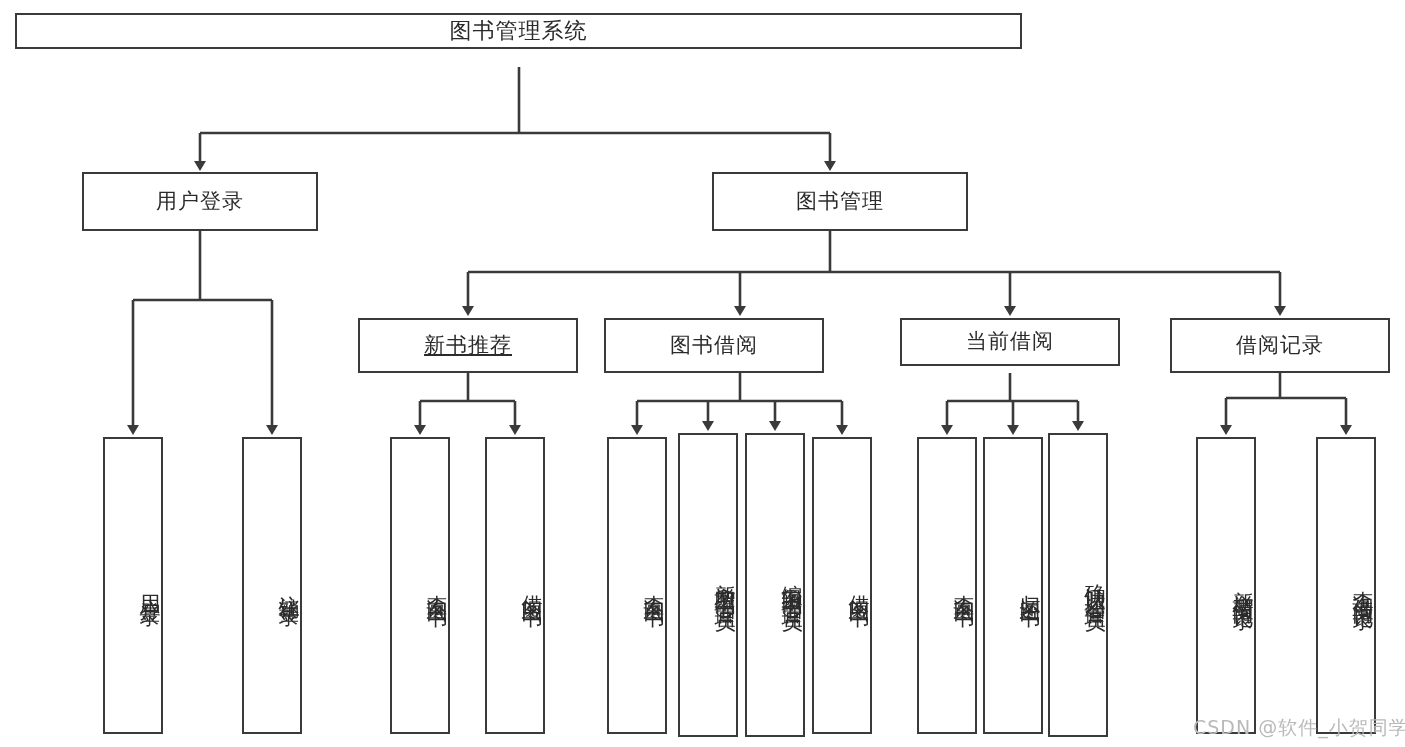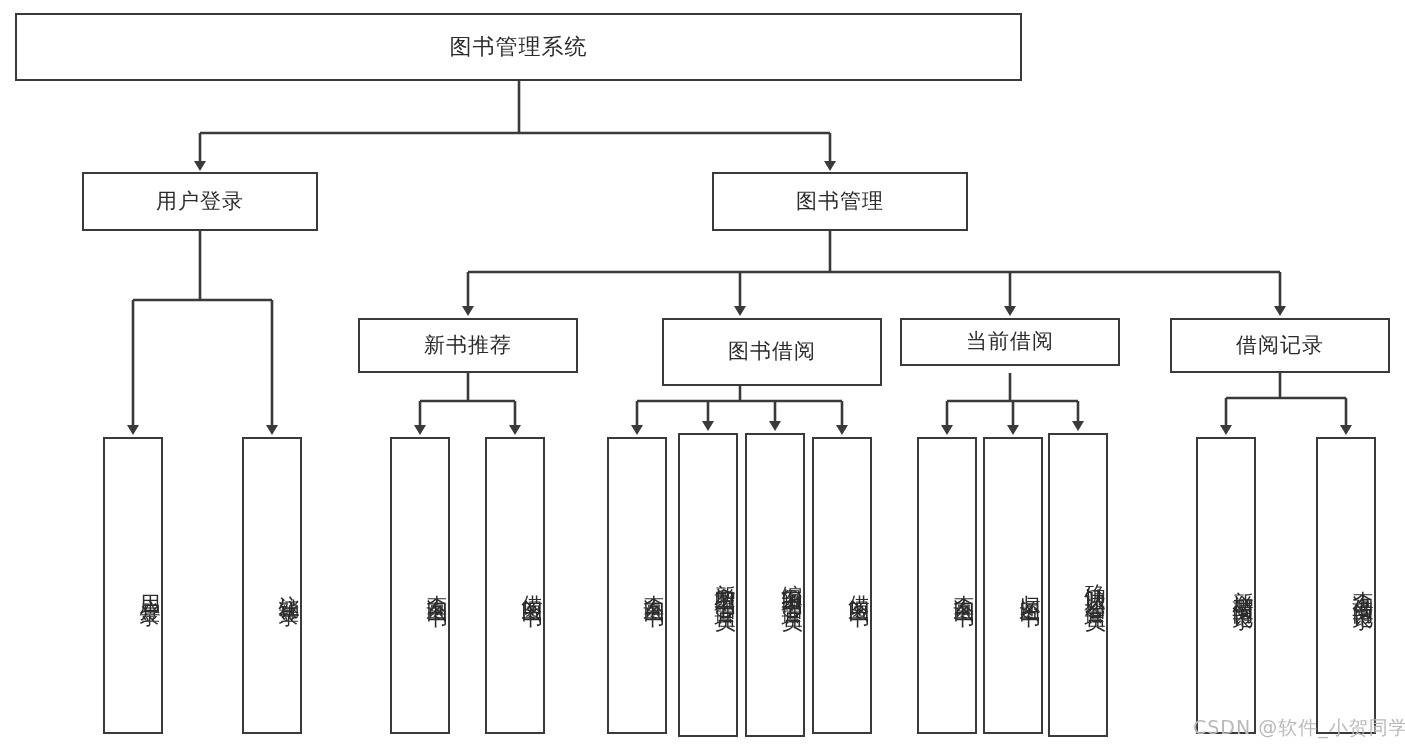--- a/index.html
+++ b/index.html
@@ -113,29 +113,29 @@
       <path d="M1013,401 L1013,426" marker-end="url(#arrow)"></path>
       <path d="M1078,401 L1078,422" marker-end="url(#arrow)"></path>
 
       <path d="M1280,373 L1280,398"></path>
       <path d="M1226,398 L1346,398"></path>
       <path d="M1226,398 L1226,426" marker-end="url(#arrow)"></path>
       <path d="M1346,398 L1346,426" marker-end="url(#arrow)"></path>
     </g>
   </svg>
 
-  <div class="node horiz root" style="left:15px; top:13px; width:1007px; height:68px;">图书管理系统</div>
+  <div class="node horiz root" style="left:15px; top:13px; width:1007px; height:36px;">图书管理系统</div>
 
   <div class="node horiz" style="left:82px; top:172px; width:236px; height:59px;">用户登录</div>
 
   <div class="node horiz" style="left:712px; top:172px; width:256px; height:59px;">图书管理</div>
 
-  <div class="node horiz" style="left:358px; top:318px; width:220px; height:55px;">新书推荐</div>
+  <div class="node horiz" style="left:358px; top:318px; width:220px; height:55px;text-decoration:underline;">新书推荐</div>
 
-  <div class="node horiz" style="left:662px; top:318px; width:220px; height:68px;">图书借阅</div>
+  <div class="node horiz" style="left:604px; top:318px; width:220px; height:55px;">图书借阅</div>
 
   <div class="node horiz" style="left:900px; top:318px; width:220px; height:48px;">当前借阅</div>
 
   <div class="node horiz" style="left:1170px; top:318px; width:220px; height:55px;">借阅记录</div>
 
   <div class="node vert" style="left:103px; top:437px; width:60px; height:297px;">用户登录</div>
 
   <div class="node vert" style="left:242px; top:437px; width:60px; height:297px;">注销登录</div>
 
   <div class="node vert" style="left:390px; top:437px; width:60px; height:297px;">查询图书</div>

